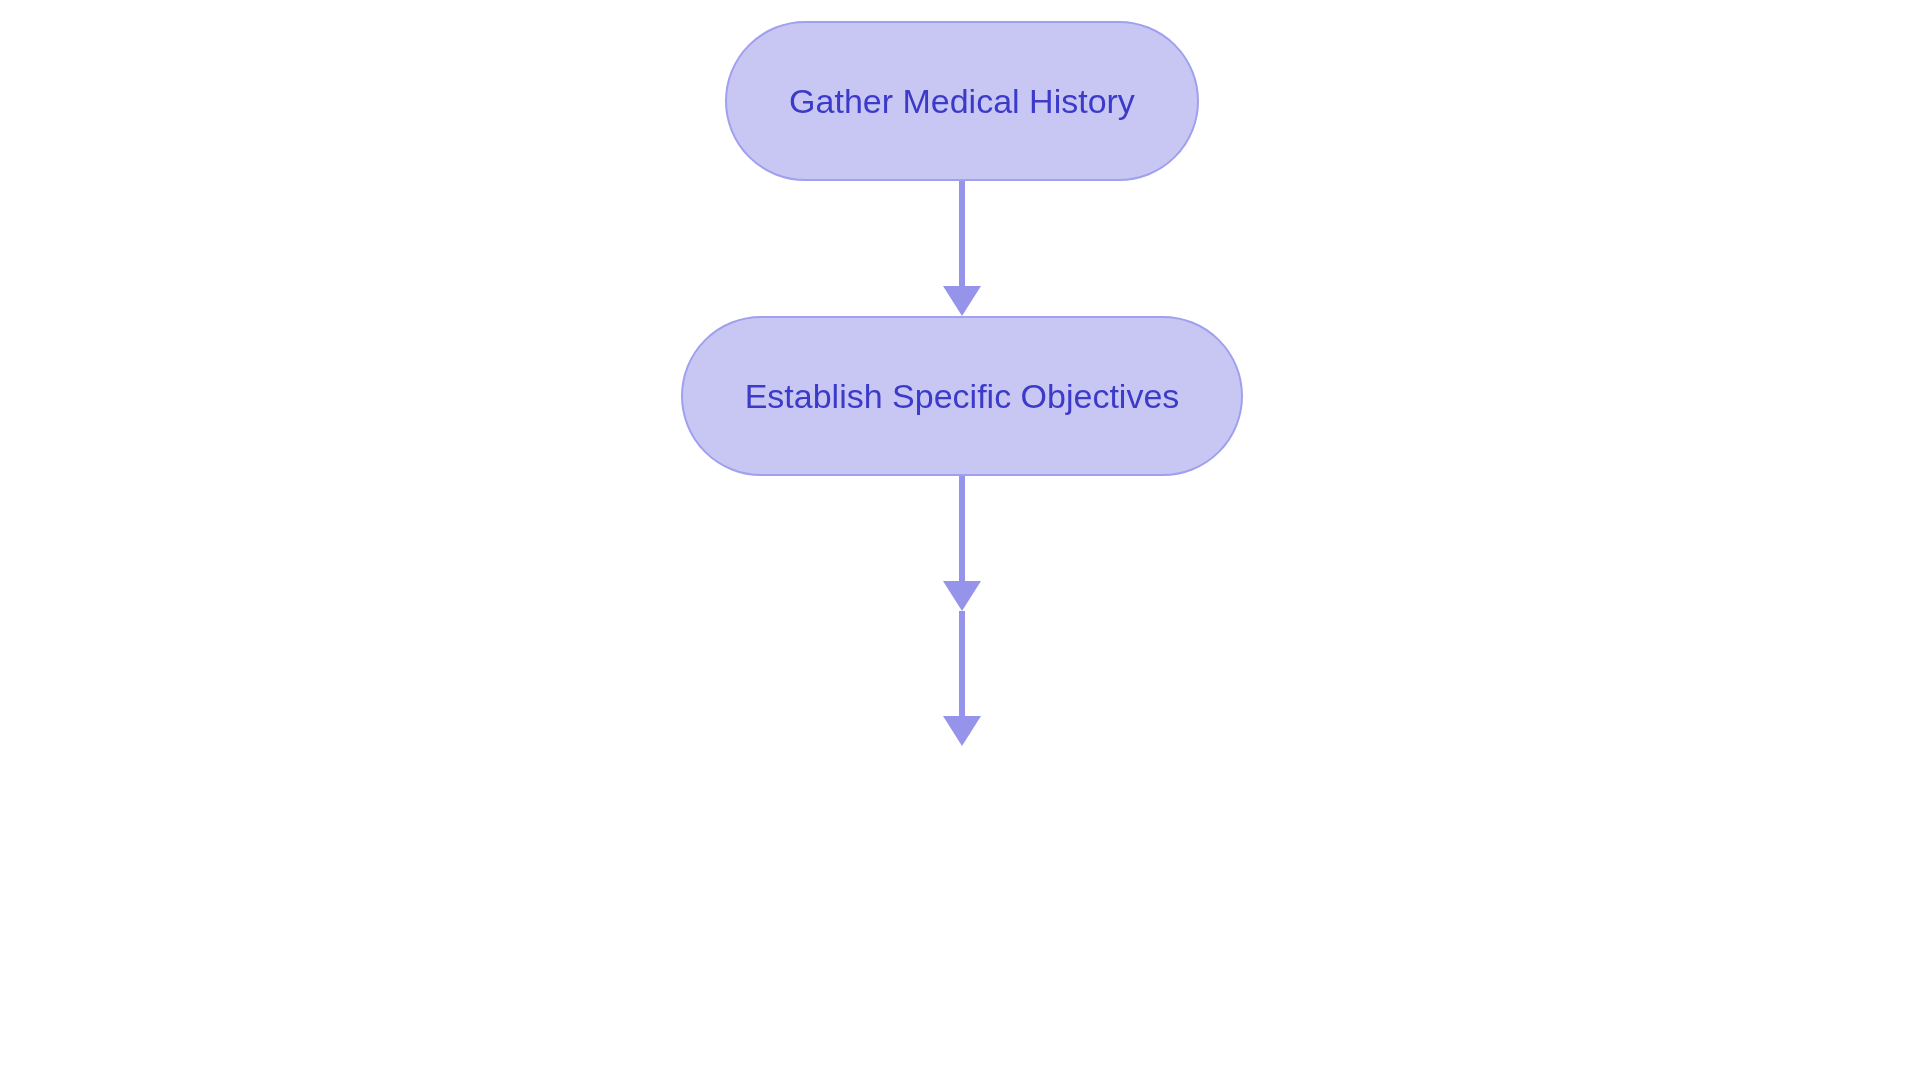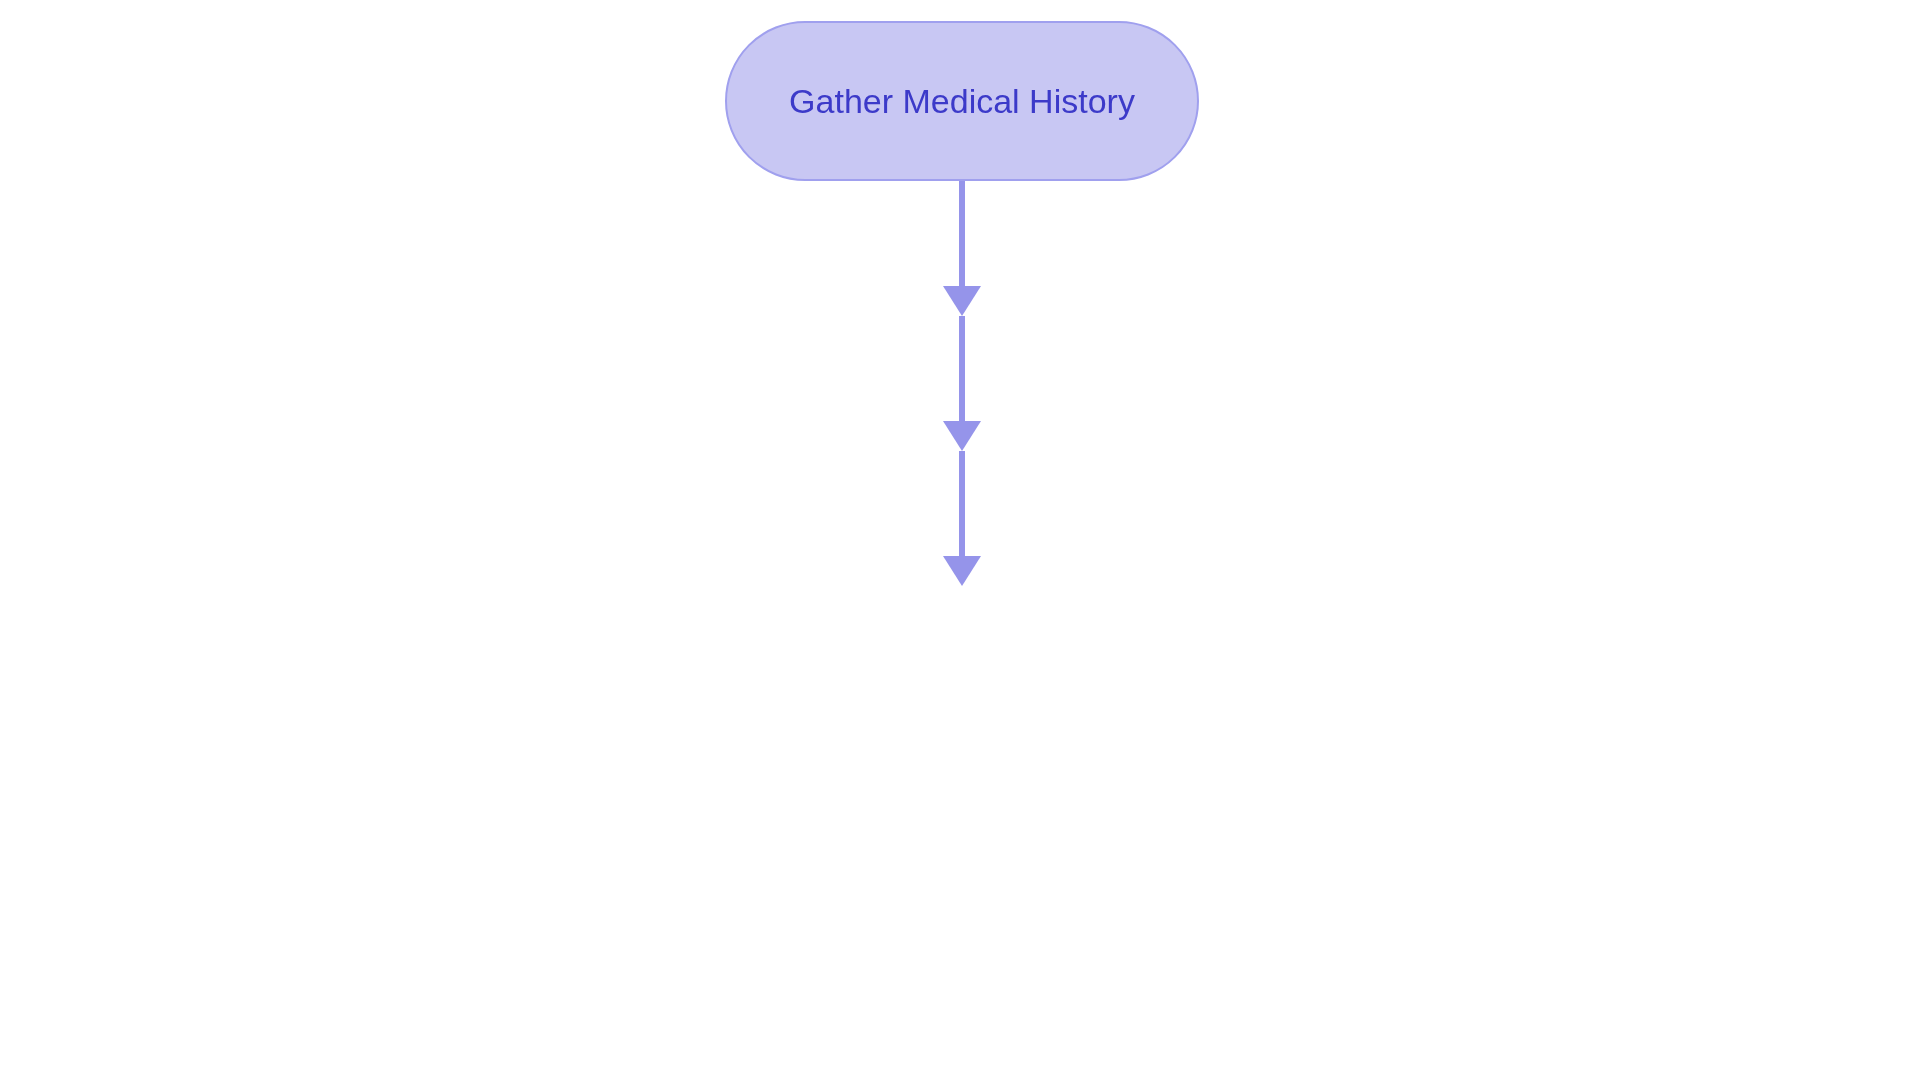--- a/index.html
+++ b/index.html
@@ -78,20 +78,23 @@
 
       <div class="node">
         <span class="label">Gather Medical History</span>
       </div>
 
       <div class="connector">
         <div class="stem"></div>
         <div class="head"></div>
       </div>
 
+      <div class="node">
+        <span class="label">Establish Specific Objectives</span>
+      </div>
 
       <div class="connector">
         <div class="stem"></div>
         <div class="head"></div>
       </div>
 
 
       <div class="connector">
         <div class="stem"></div>
         <div class="head"></div>

